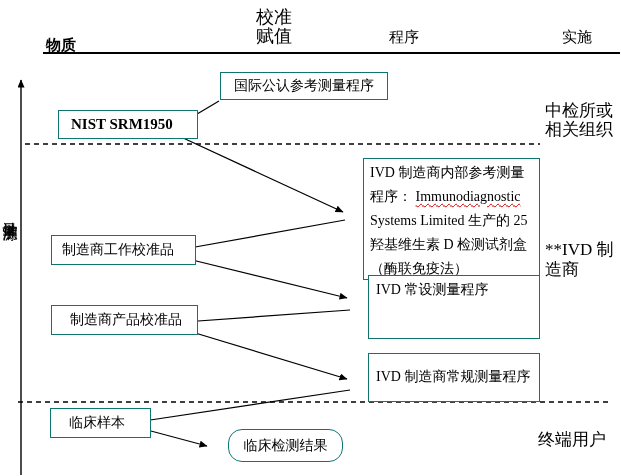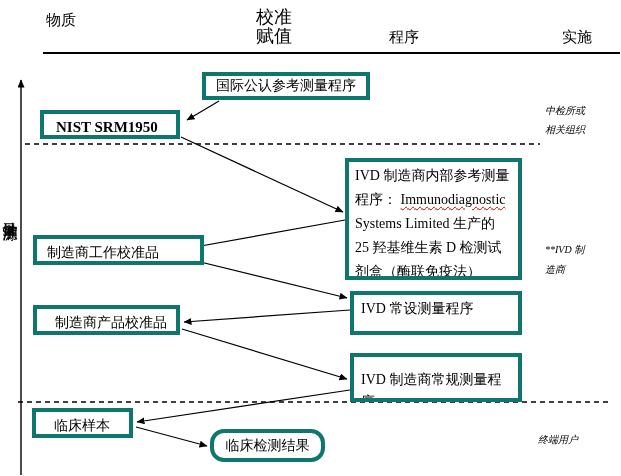--- a/index.html
+++ b/index.html
@@ -10,25 +10,25 @@
   }
   .stage svg.connectors{position:absolute;left:0;top:0;z-index:1;}
   .hdr{position:absolute;font-size:15px;z-index:3;white-space:nowrap;}
   .hdr-stack{position:absolute;font-size:18px;line-height:19px;text-align:center;z-index:3;white-space:nowrap;}
   .axis-label{
     position:absolute;left:0px;top:210px;z-index:3;
     writing-mode:vertical-rl;text-orientation:upright;
     font-size:15px;letter-spacing:1px;white-space:nowrap;
   }
   .box{
-    position:absolute;background:#ffffff;border:4px solid #0f766e;
-    box-sizing:border-box;z-index:2;font-size:14px;overflow:hidden;
+    position:absolute;background:#ffffff;border:1px solid #0f766e;
+    box-sizing:border-box;z-index:2;font-size:14px;overflow:hidden;margin-left:18px;
   }
   .box.center{display:flex;align-items:center;justify-content:center;}
-  .rlabel{position:absolute;font-size:10px;line-height:19px;z-index:3;white-space:nowrap;font-style:italic;}
+  .rlabel{position:absolute;font-size:17px;line-height:19px;z-index:3;white-space:nowrap;}
   .squiggle{
     text-decoration:underline;text-decoration-style:wavy;
     text-decoration-color:#cc0000;text-decoration-thickness:1px;
     text-underline-offset:2px;
   }
   .nist{font-size:15px;padding-left:12px;line-height:27px;}
   .pad-sm{padding:2px 6px;line-height:24px;}
 </style>
 </head>
 <body>
@@ -52,44 +52,44 @@
     <line x1="219" y1="101" x2="187" y2="120" stroke="#000000" stroke-width="1.2" marker-end="url(#arr)"></line>
     <line x1="181" y1="137" x2="343" y2="212" stroke="#000000" stroke-width="1.2" marker-end="url(#arr)"></line>
     <line x1="345" y1="220" x2="184" y2="249" stroke="#000000" stroke-width="1.2" marker-end="url(#arr)"></line>
     <line x1="180" y1="257" x2="347" y2="298" stroke="#000000" stroke-width="1.2" marker-end="url(#arr)"></line>
     <line x1="350" y1="310" x2="184" y2="322" stroke="#000000" stroke-width="1.2" marker-end="url(#arr)"></line>
     <line x1="182" y1="329" x2="347" y2="379" stroke="#000000" stroke-width="1.2" marker-end="url(#arr)"></line>
     <line x1="350" y1="390" x2="137" y2="422" stroke="#000000" stroke-width="1.2" marker-end="url(#arr)"></line>
     <line x1="136" y1="427" x2="207" y2="446" stroke="#000000" stroke-width="1.2" marker-end="url(#arr)"></line>
   </svg>
 
-  <div class="hdr" style="left:46px;top:11px;">物质</div>
+  <div class="hdr" style="left:46px;top:36px;font-weight:bold;">物质</div>
   <div class="hdr-stack" style="left:256px;top:8px;">
     <div>校准</div>
     <div>赋值</div>
   </div>
   <div class="hdr" style="left:389px;top:28px;">程序</div>
   <div class="hdr" style="left:562px;top:28px;">实施</div>
 
   <div class="axis-label">计量学溯源</div>
 
   <div class="box center" style="left:202px;top:72px;width:168px;height:28px;">国际公认参考测量程序</div>
 
   <div class="box nist" style="left:40px;top:110px;width:140px;height:29px;font-weight:bold;">NIST SRM1950</div>
 
   <div class="box pad-sm" style="left:345px;top:158px;width:177px;height:122px;">
     <span>IVD 制造商内部参考测量程序：</span>
     <span class="squiggle">Immunodiagnostic</span>
     <span>Systems Limited</span>
     <span>生产的 25 羟基维生素 D 检测试剂盒（酶联免疫法）</span>
   </div>
 
-  <div class="box" style="left:33px;top:235px;width:171px;height:30px;padding-left:10px;line-height:28px;">制造商工作校准品</div>
+  <div class="box" style="left:33px;top:235px;width:145px;height:30px;padding-left:10px;line-height:28px;">制造商工作校准品</div>
 
-  <div class="box" style="left:350px;top:291px;width:172px;height:44px;padding:3px 7px;line-height:22px;">
+  <div class="box" style="left:350px;top:275px;width:172px;height:64px;padding:3px 7px;line-height:22px;">
     <div>IVD 常设测量程序</div>
   </div>
 
   <div class="box" style="left:33px;top:305px;width:147px;height:30px;padding-left:18px;line-height:28px;">制造商产品校准品</div>
 
   <div class="box" style="left:350px;top:353px;width:172px;height:49px;padding:12px 7px;line-height:22px;">IVD 制造商常规测量程序</div>
 
   <div class="box" style="left:32px;top:408px;width:101px;height:30px;padding-left:18px;line-height:28px;">临床样本</div>
 
   <div class="box center" style="left:210px;top:429px;width:115px;height:33px;border-radius:14px;">临床检测结果</div>

